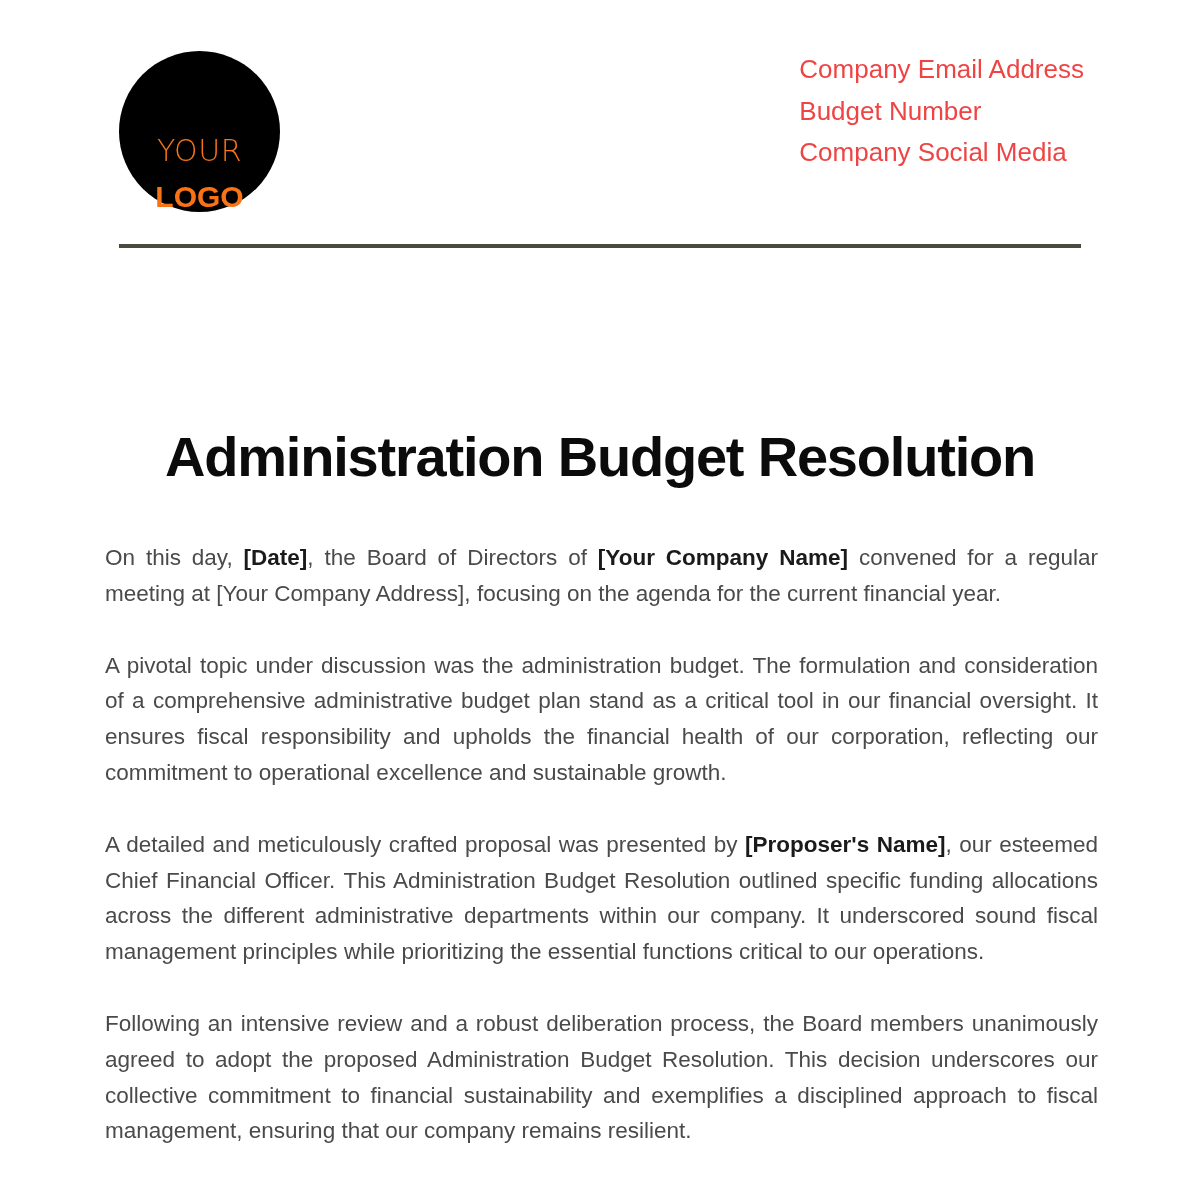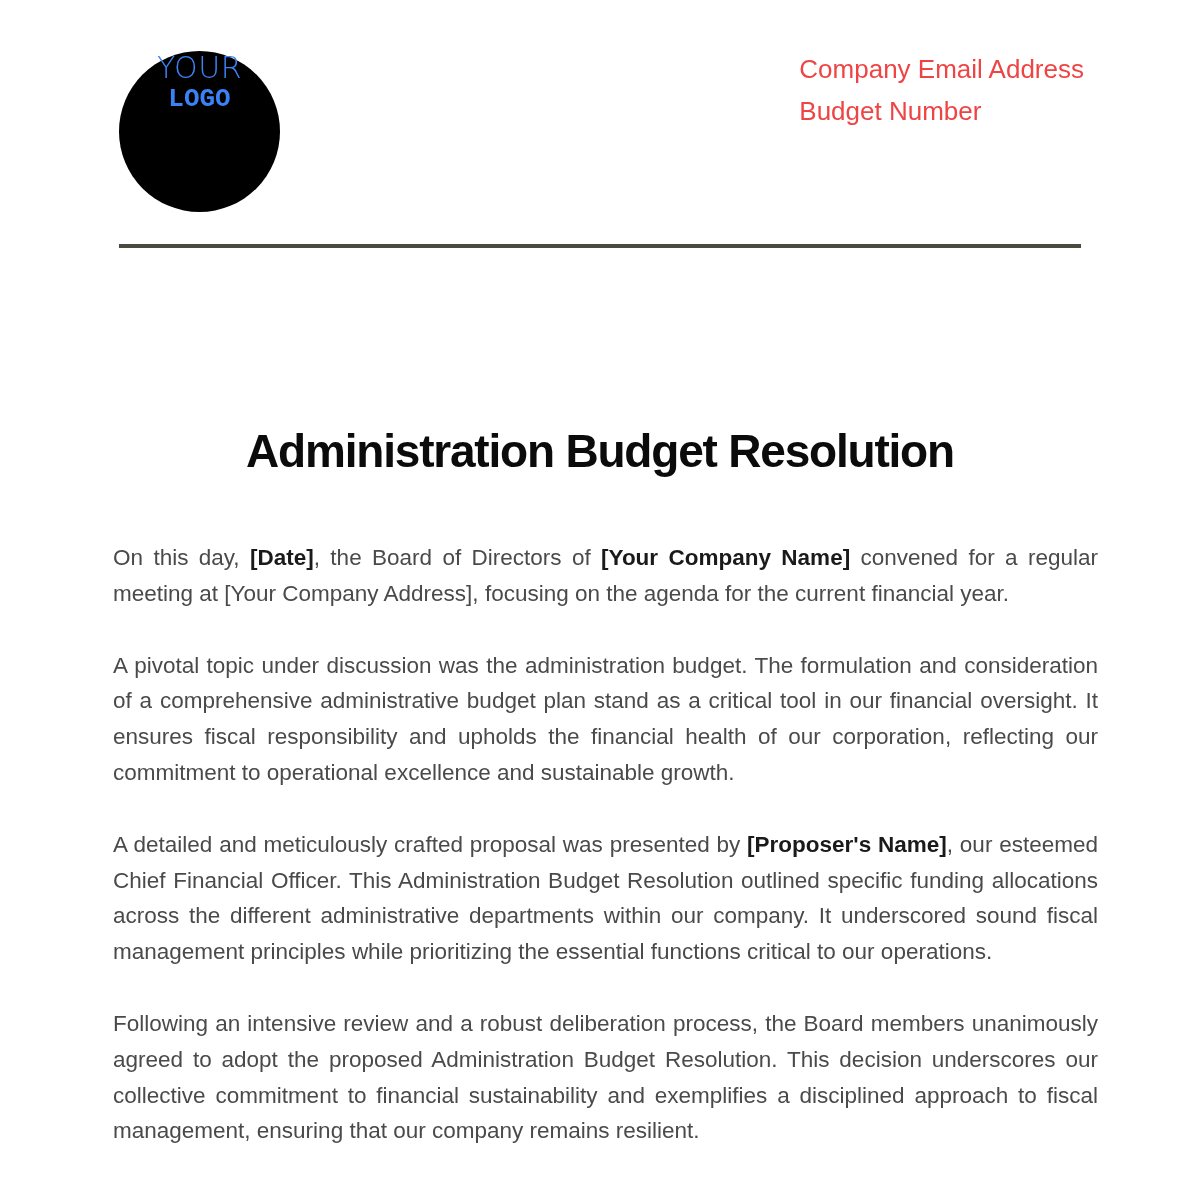--- a/index.html
+++ b/index.html
@@ -5,59 +5,60 @@
   html, body { margin: 0; padding: 0; }
   body {
     width: 1200px; height: 1200px; overflow: hidden;
     background: #ffffff;
     font-family: "Liberation Sans", sans-serif;
     position: relative;
   }
   .logo {
     position: absolute; left: 119px; top: 51px;
     width: 161px; height: 161px; border-radius: 50%;
-    background: #000; color: #3b82f6;
-    display: flex; flex-direction: column; align-items: center; justify-content: flex-start;
+    background: #000; color: #f97316;
+    display: flex; flex-direction: column; align-items: center; justify-content: flex-end;
     line-height: 1;
   }
   .logo .l1 { font-family: "DejaVu Sans", sans-serif; font-weight: 300; font-size: 30px; letter-spacing: 0.5px; margin-top: 2px; }
-  .logo .l2 { font-family: Liberation Mono, monospace; font-weight: 700; font-size: 26px; margin-top: 3px; }
+  .logo .l2 { font-family: Liberation Sans, sans-serif; font-weight: 700; font-size: 30px; margin-top: 16px; }
   .contact {
     position: absolute; right: 116px; top: 54px;
     text-align: left; color: #ef4444; font-size: 26px;
   }
   .contact div { height: 41.5px; line-height: 30px; }
   .rule {
     position: absolute; left: 119px; top: 244px; width: 962px; height: 4px;
     background: #4b4a40;
   }
   .title {
     position: absolute; left: 0; width: 1200px; top: 424px;
-    text-align: center; font-size: 46px; font-weight: 700; color: #0b0b0b;
+    text-align: center; font-size: 56px; font-weight: 700; color: #0b0b0b;
     letter-spacing: -1.2px;
   }
   .body {
     position: absolute; left: 97px; width: 1001px; top: 540px;
     color: #4a4a4a; font-size: 22.5px; line-height: 35.8px;
     text-align: justify;
   }
-  .body p { margin: 0 0 36px 16px; }
+  .body p { margin: 0 0 36px 8px; }
   .body b { color: #1a1a1a; }
 </style>
 </head>
 <body>
 
 <div class="logo">
   <span class="l1">YOUR</span>
   <span class="l2">LOGO</span>
 </div>
 
 <div class="contact">
   <div>Company Email Address</div>
   <div>Budget Number</div>
+  <div>Company Social Media</div>
 </div>
 
 <div class="rule"></div>
 
 <div class="title">Administration Budget Resolution</div>
 
 <div class="body">
   <p><span>On this day, </span><b>[Date]</b><span>, the Board of Directors of </span><b>[Your Company Name]</b><span> convened for a regular meeting at [Your Company Address], focusing on the agenda for the current financial year.</span></p>
   <p>A pivotal topic under discussion was the administration budget. The formulation and consideration of a comprehensive administrative budget plan stand as a critical tool in our financial oversight. It ensures fiscal responsibility and upholds the financial health of our corporation, reflecting our commitment to operational excellence and sustainable growth.</p>
   <p><span>A detailed and meticulously crafted proposal was presented by </span><b>[Proposer's Name]</b><span>, our esteemed Chief Financial Officer. This Administration Budget Resolution outlined specific funding allocations across the different administrative departments within our company. It underscored sound fiscal management principles while prioritizing the essential functions critical to our operations.</span></p>

